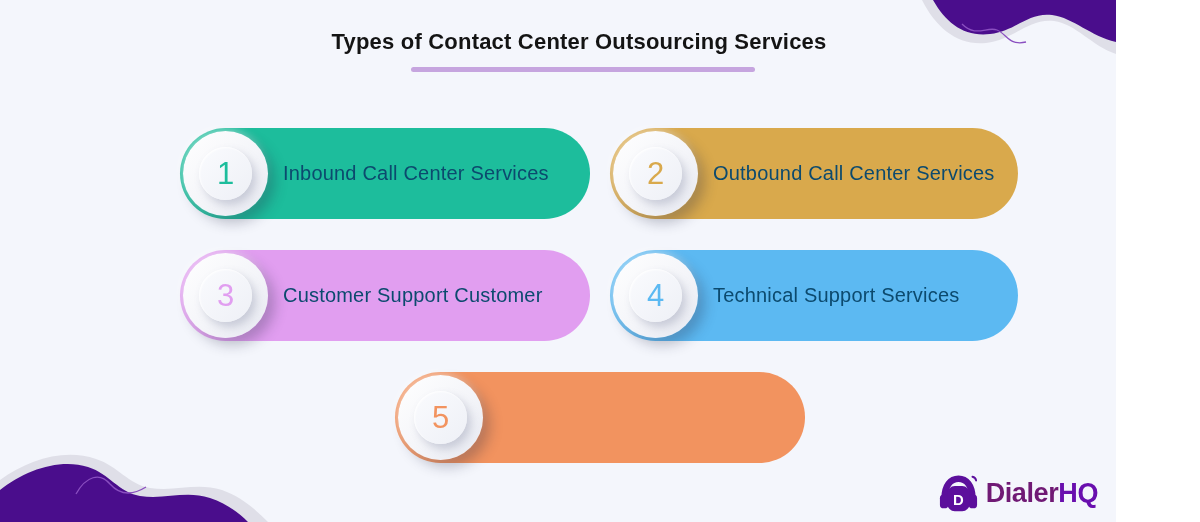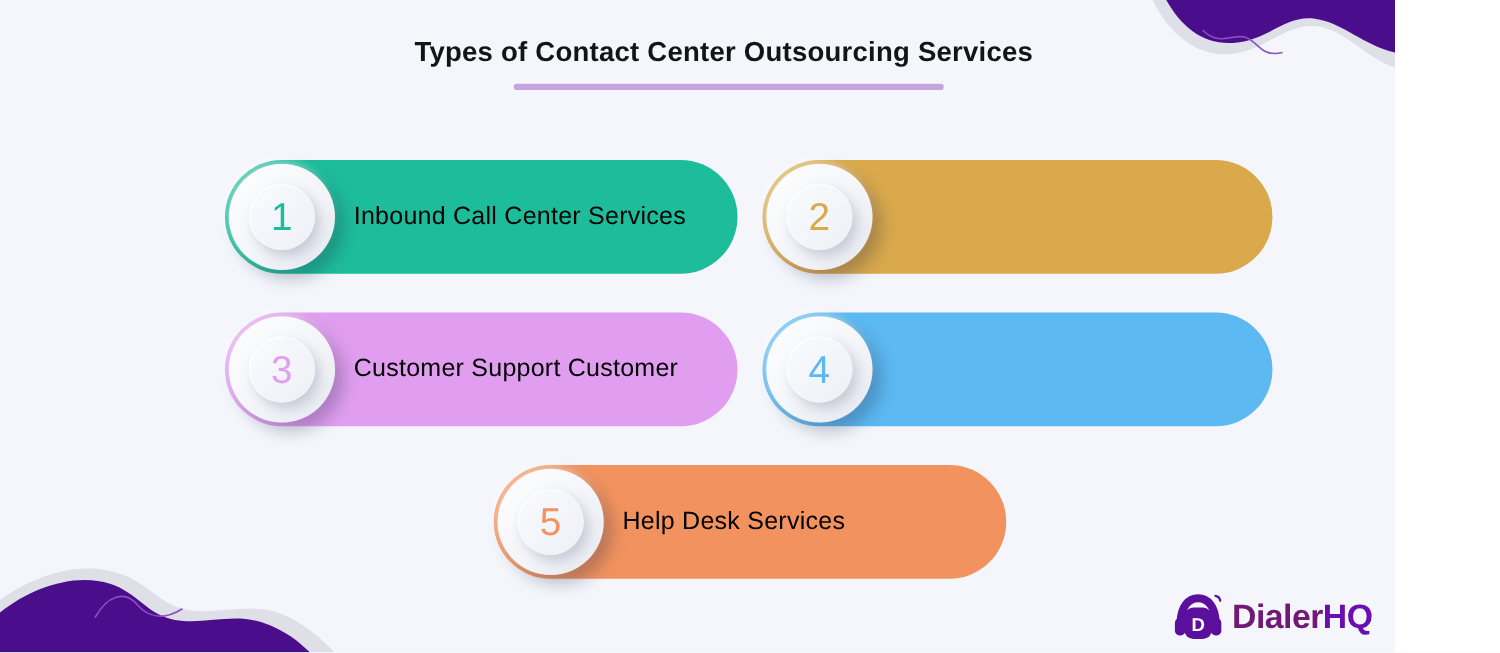--- a/index.html
+++ b/index.html
@@ -70,21 +70,21 @@
     box-shadow: 4px 5px 9px rgba(110, 115, 145, 0.30),
                 inset 1px 1px 2px rgba(255, 255, 255, 0.9);
     display: flex;
     align-items: center;
     justify-content: center;
     font-size: 31px;
     font-weight: 500;
   }
   .pill-label {
     margin-left: 15px;
-    color: #000000;
+    color: #0c4a6e;
     font-size: 20px;
     font-weight: 500;
     letter-spacing: 0.2px;
     white-space: nowrap;
   }
 
   
   .corner-top-right { position: absolute; top: 0; right: 0; }
   .corner-bottom-left { position: absolute; bottom: 0; left: 0; }
 
@@ -128,40 +128,41 @@
     <div class="num-circle">
       <div class="num-inner" style="color: rgb(29, 189, 156);">1</div>
     </div>
     <div class="pill-label">Inbound Call Center Services</div>
   </div>
 
   <div class="pill pill-2" style="background: rgb(217, 169, 76);">
     <div class="num-circle">
       <div class="num-inner" style="color: rgb(217, 169, 76);">2</div>
     </div>
+    <div class="pill-label">Outbound Call Center Services</div>
   </div>
 
   <div class="pill pill-3" style="background: rgb(225, 158, 240);">
     <div class="num-circle">
       <div class="num-inner" style="color: rgb(225, 158, 240);">3</div>
     </div>
     <div class="pill-label">Customer Support Customer</div>
   </div>
 
   <div class="pill pill-4" style="background: rgb(92, 185, 242);">
     <div class="num-circle">
       <div class="num-inner" style="color: rgb(92, 185, 242);">4</div>
     </div>
+    <div class="pill-label">Technical Support Services</div>
   </div>
 
   <div class="pill pill-5" style="background: rgb(242, 147, 95);">
     <div class="num-circle">
       <div class="num-inner" style="color: rgb(242, 147, 95);">5</div>
     </div>
-    <div class="pill-label">Help Desk Services</div>
   </div>
 
   <div class="logo">
     <svg width="41" height="39" viewBox="0 0 44 42">
       <path d="M7,26 C7,12.5 13.5,5 22,5 C30.5,5 37,12.5 37,26" fill="none" stroke-width="7" stroke-linecap="round" stroke="#5c0f9c"></path>
       <rect x="2" y="22" width="9" height="15" rx="4" fill="#5c0f9c"></rect>
       <rect x="33" y="22" width="9" height="15" rx="4" fill="#5c0f9c"></rect>
       <rect x="10" y="13" width="24" height="27" rx="8" fill="#5c0f9c"></rect>
       <text x="22" y="33" text-anchor="middle" font-size="16" font-weight="bold" fill="#ffffff" font-family="Liberation Sans, sans-serif">D</text>
       <path d="M37,3 a5,5 0 0 1 4,4" fill="none" stroke-width="2" stroke-linecap="round" stroke="#5c0f9c"></path>

